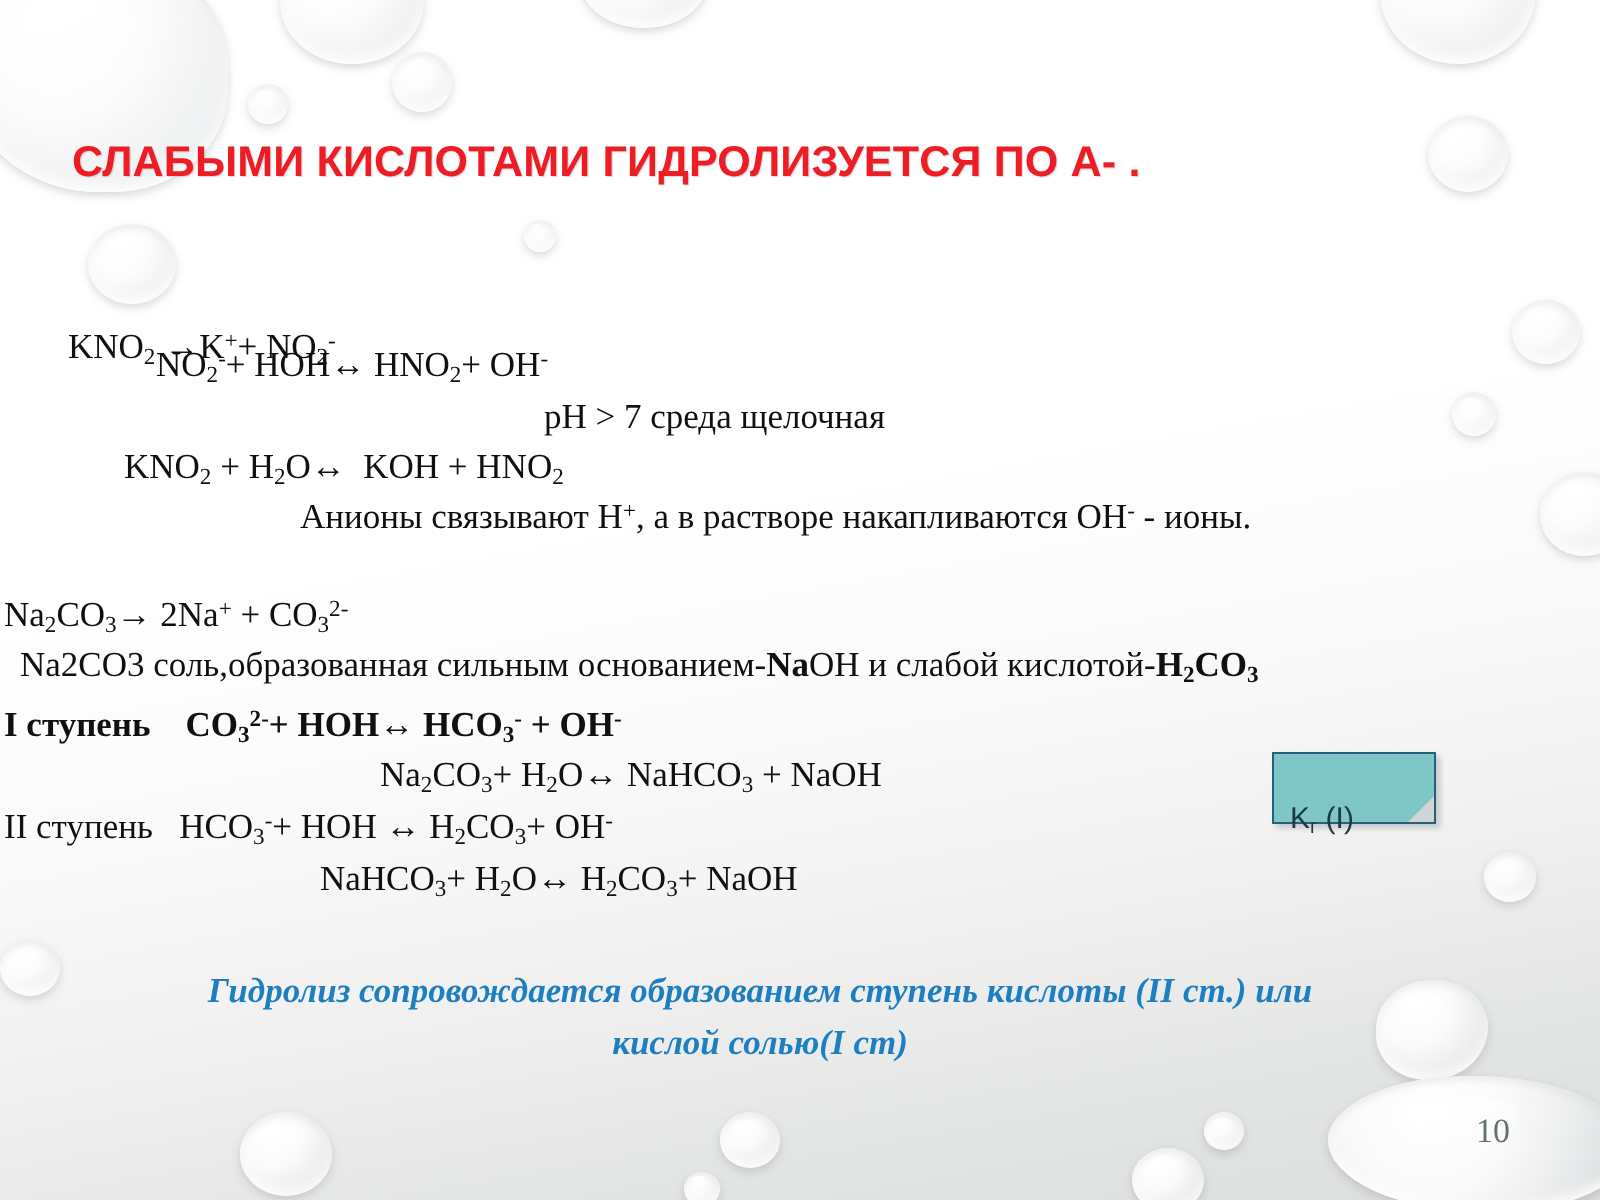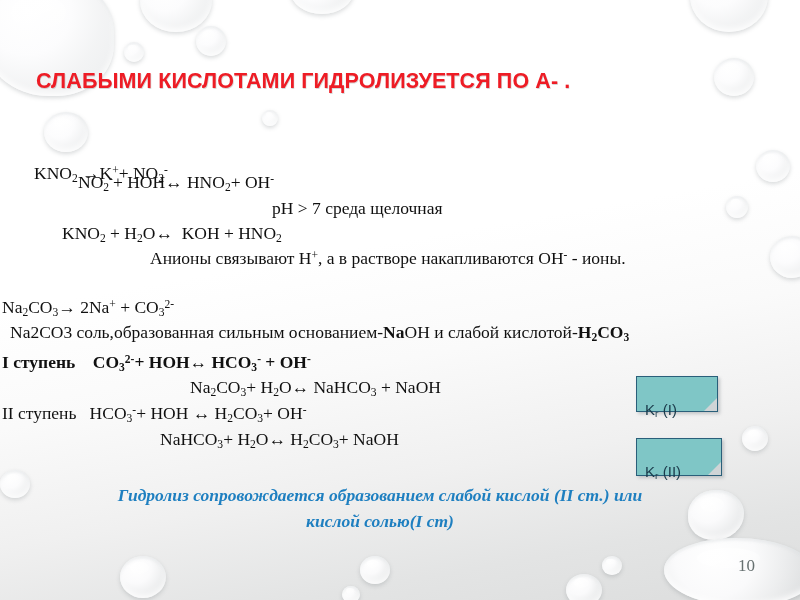--- a/index.html
+++ b/index.html
@@ -217,25 +217,21 @@
   <div class="txt l10">Na<sub>2</sub>CO<sub>3</sub>+ H<sub>2</sub>O↔ NaHCO<sub>3</sub> + NaOH</div>
 
   <div class="txt l11"><span>II ступень</span>&nbsp;&nbsp;&nbsp;HCO<sub>3</sub><sup>-</sup>+ HOH ↔ H<sub>2</sub>CO<sub>3</sub>+ OH<sup>-</sup></div>
 
   <div class="txt l12">NaHCO<sub>3</sub>+ H<sub>2</sub>O↔ H<sub>2</sub>CO<sub>3</sub>+ NaOH</div>
 
   <div class="callout" id="box1">
     <span>K<sub>г</sub> (I)</span>
     <span class="fold"></span>
   </div>
-  <div class="callout" id="box2">
-    <span>K<sub>г</sub> (II)</span>
-    <span class="fold"></span>
-  </div>
 
   <div id="conclusion">
-    <div>Гидролиз сопровождается образованием слабой кислой (II ст.) или</div>
+    <div>Гидролиз сопровождается образованием ступень кислоты (II ст.) или</div>
     <div>кислой солью(I ст)</div>
   </div>
 
   <div id="pagenum">10</div>
 
 </div>
 
 </body></html>

